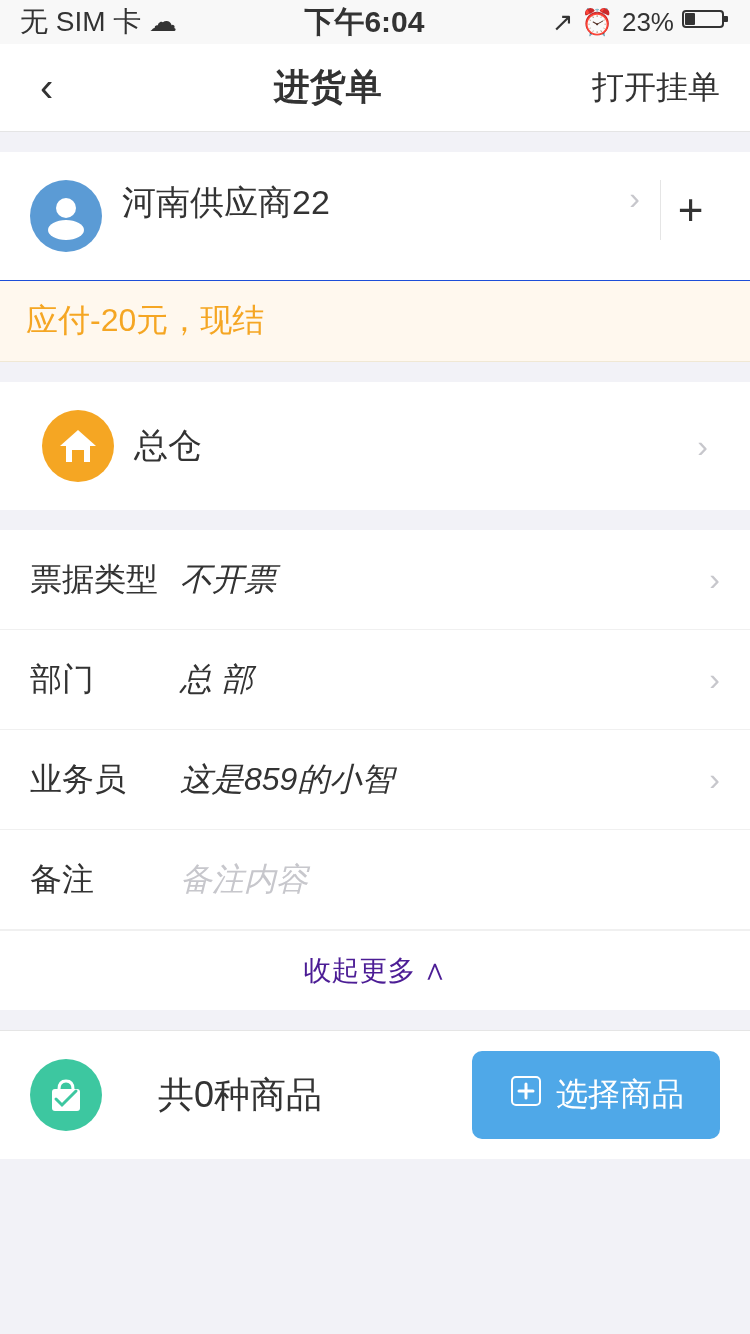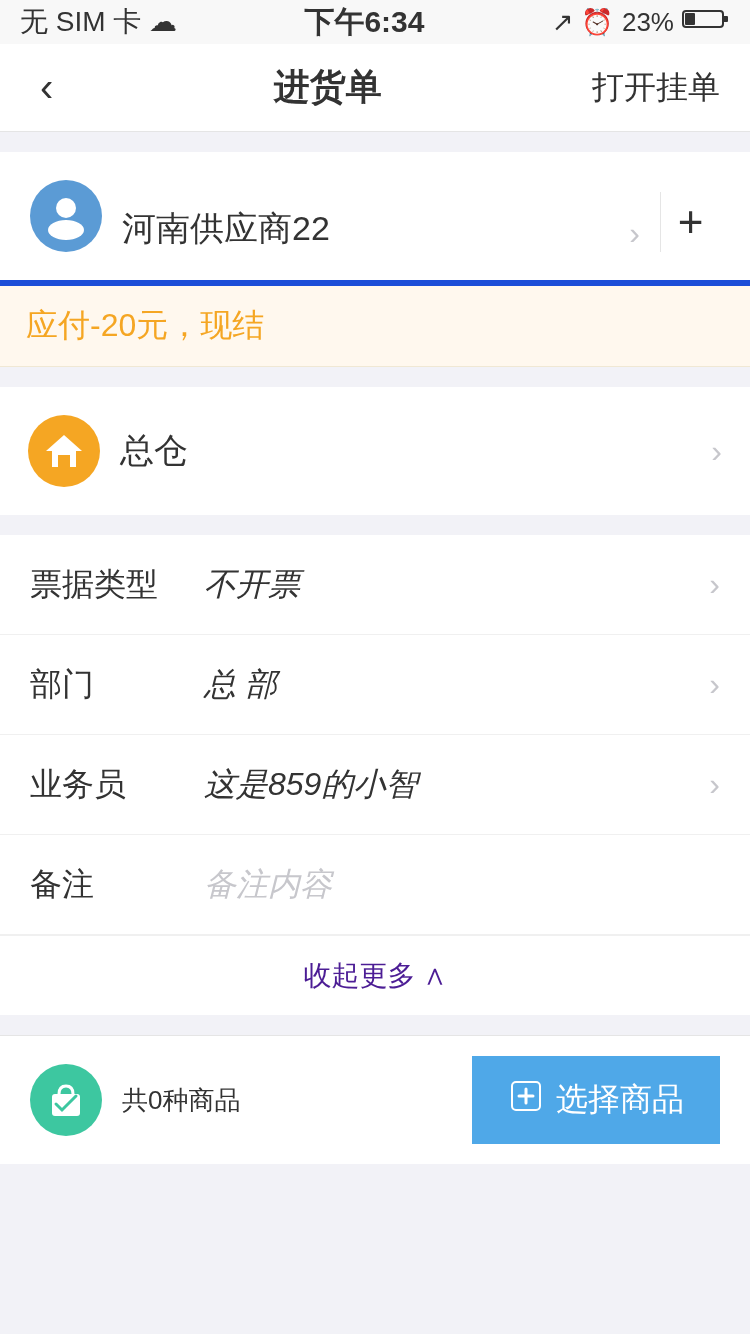--- a/index.html
+++ b/index.html
@@ -76,24 +76,24 @@
     }
 
     
     .card {
       background: #ffffff;
     }
 
     
     .supplier-row {
       display: flex;
-      align-items: flex-end;
+      align-items: flex-start;
       padding: 28px 30px;
       background: #ffffff;
-      border-bottom: 6px solid #1d4ed8;
+      border-bottom: 1px solid #1d4ed8;
     }
     .supplier-avatar {
       width: 72px;
       height: 72px;
       border-radius: 50%;
       background: #5b9bd5;
       display: flex;
       align-items: center;
       justify-content: center;
       margin-right: 20px;
@@ -136,21 +136,20 @@
     
     .form-section {
       background: #ffffff;
     }
     .form-row {
       display: flex;
       align-items: center;
       padding: 0 30px;
       height: 100px;
       border-bottom: 1px solid #f0f0f0;
-      gap: 24px;
     }
     .form-row:last-child {
       border-bottom: none;
     }
     .form-label {
       font-size: 32px;
       color: #333;
       width: 140px;
       flex-shrink: 0;
     }
@@ -165,21 +164,21 @@
       color: #c7c7cc;
     }
     .form-row .row-chevron {
       margin-left: 10px;
     }
 
     
     .warehouse-row {
       display: flex;
       align-items: center;
-      padding: 28px 28px;
+      padding: 28px 42px;
       background: #ffffff;
     }
     .warehouse-icon {
       width: 72px;
       height: 72px;
       border-radius: 50%;
       background: #f5a623;
       display: flex;
       align-items: center;
       justify-content: center;
@@ -222,28 +221,29 @@
     .product-icon {
       width: 72px;
       height: 72px;
       border-radius: 50%;
       background: #3dc7a0;
       display: flex;
       align-items: center;
       justify-content: center;
     }
     .product-count-text {
-      font-size: 26px;
-      color: #333;
+      font-size: 36px;
+      color: #333;
+      margin-left: 36px;
     }
     .select-btn {
       background: #4fa8e8;
       color: #fff;
       border: none;
-      border-radius: 0;
+      border-radius: 10px;
       padding: 22px 36px;
       font-size: 32px;
       display: flex;
       align-items: center;
       gap: 12px;
       cursor: pointer;
     }
 
     
     .bottom-gray {
@@ -252,21 +252,21 @@
       min-height: 300px;
     }
   </style>
 </head>
 <body>
 
 <div class="status-bar">
   <div class="status-left">
     <span>无 SIM 卡 ☁</span>
   </div>
-  <div class="status-center">下午6:34</div>
+  <div class="status-center">下午6:04</div>
   <div class="status-right">
     <span>↗</span>
     <span>⏰</span>
     <span>23%</span>
     <span>
       <svg width="48" height="24" viewBox="0 0 48 24">
         <rect x="1" y="4" width="40" height="16" rx="3" ry="3" stroke="#333" stroke-width="2" fill="none"></rect>
         <rect x="3" y="6" width="10" height="12" rx="1" fill="#333"></rect>
         <rect x="41" y="9" width="5" height="6" rx="1" fill="#333"></rect>
       </svg>

